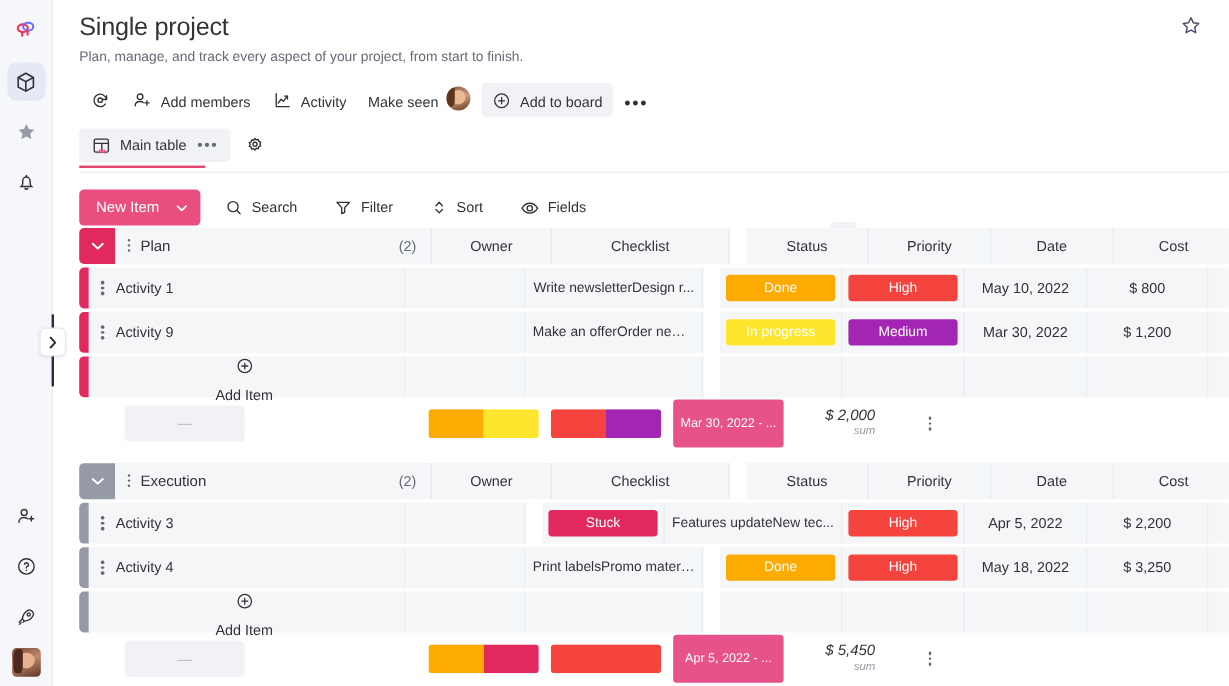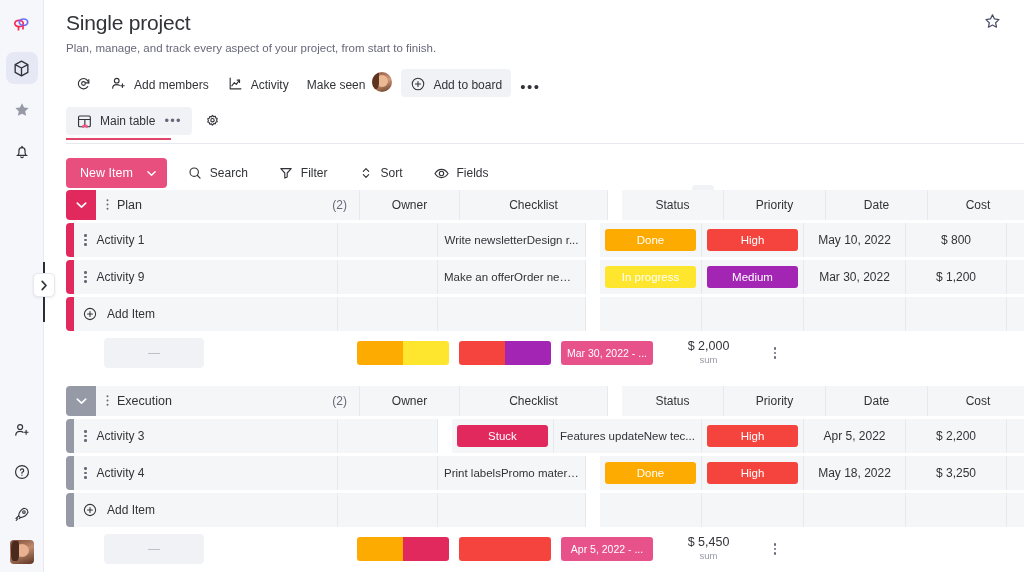--- a/index.html
+++ b/index.html
@@ -140,40 +140,40 @@
   .row .c-plus { background:#f5f6f8; border-radius:0 4px 4px 0; }
   .row .c-check { font-size:11.5px; white-space:nowrap; overflow:hidden; text-overflow:ellipsis; display:block; line-height:34px; text-align:center; padding:0 6px;}
 
   .kebab { display:flex; flex-direction:column; gap:2px; cursor:pointer; }
   .kebab i { width:2.5px; height:2.5px; border-radius:50%; background:#676879; display:block;}
 
   .pill { width: 91px; height: 22px; border-radius:3px; display:flex; align-items:center;
     justify-content:center; color:#fff; font-size:11.5px; }
 
   .addrow { display:flex; height:34px; align-items:stretch; margin-bottom:3px; }
-  .addrow .cell { background:#f5f6f8; height:34px; }
+  .addrow .cell { background:#f5f6f8; height:34px;flex-direction:column; }
   .addrow .c-name { justify-content:flex-start !important; gap:9px; padding-left:8px; font-size:12px; color:#323338; }
   .addrow .c-plus { background:#f5f6f8; border-radius:0 4px 4px 0;}
 
   .sumrow { display:flex; height:38px; align-items:stretch; margin-top:3px; }
   .sumrow .pad { flex:0 0 38px; }
   .sum-cell { display:flex; align-items:center; justify-content:center; }
   .sum-owner { flex:0 0 100px; }
   .sum-dash { width:100px; height:30px; background:#f1f2f6; border-radius:4px;
     display:flex; align-items:center; justify-content:center; color:#b6b9c3; font-size:12px;}
   .sum-check { flex:0 0 148px; }
   .sum-status, .sum-prio { flex:0 0 102px; }
   .sum-date { flex:0 0 102px; }
   .sum-cost { flex:0 0 101px; }
   .sum-kebab { flex:0 0 32px; }
   .batbar { width:92px; height:24px; border-radius:3px; overflow:hidden; display:flex; }
-  .sumdate-pill { width:92px; height:24px; border-radius:3px; background:#e8528a;
+  .sumdate-pill { width:92px; height:40px; border-radius:3px; background:#e8528a;
     display:flex; align-items:center; justify-content:center; color:#fff; font-size:10.5px;
     white-space:nowrap; overflow:hidden;}
-  .sumcost { text-align:center; line-height:13px; }
+  .sumcost { text-align:right; line-height:13px;font-style:italic; }
   .sumcost .v { font-size:12.5px; color:#323338; }
   .sumcost .l { font-size:9.5px; color:#9699a6; }
 
   .expander {
     position:absolute; left: 44px; top: 273px; width: 22px; height:24px;
     background:#fff; border:1px solid #e6e9ef; border-radius:5px;
     display:flex; align-items:center; justify-content:center; z-index:20; cursor:pointer;
     box-shadow: 0 1px 3px rgba(0,0,0,.08);
     transform: translateX(-11px);
   }

